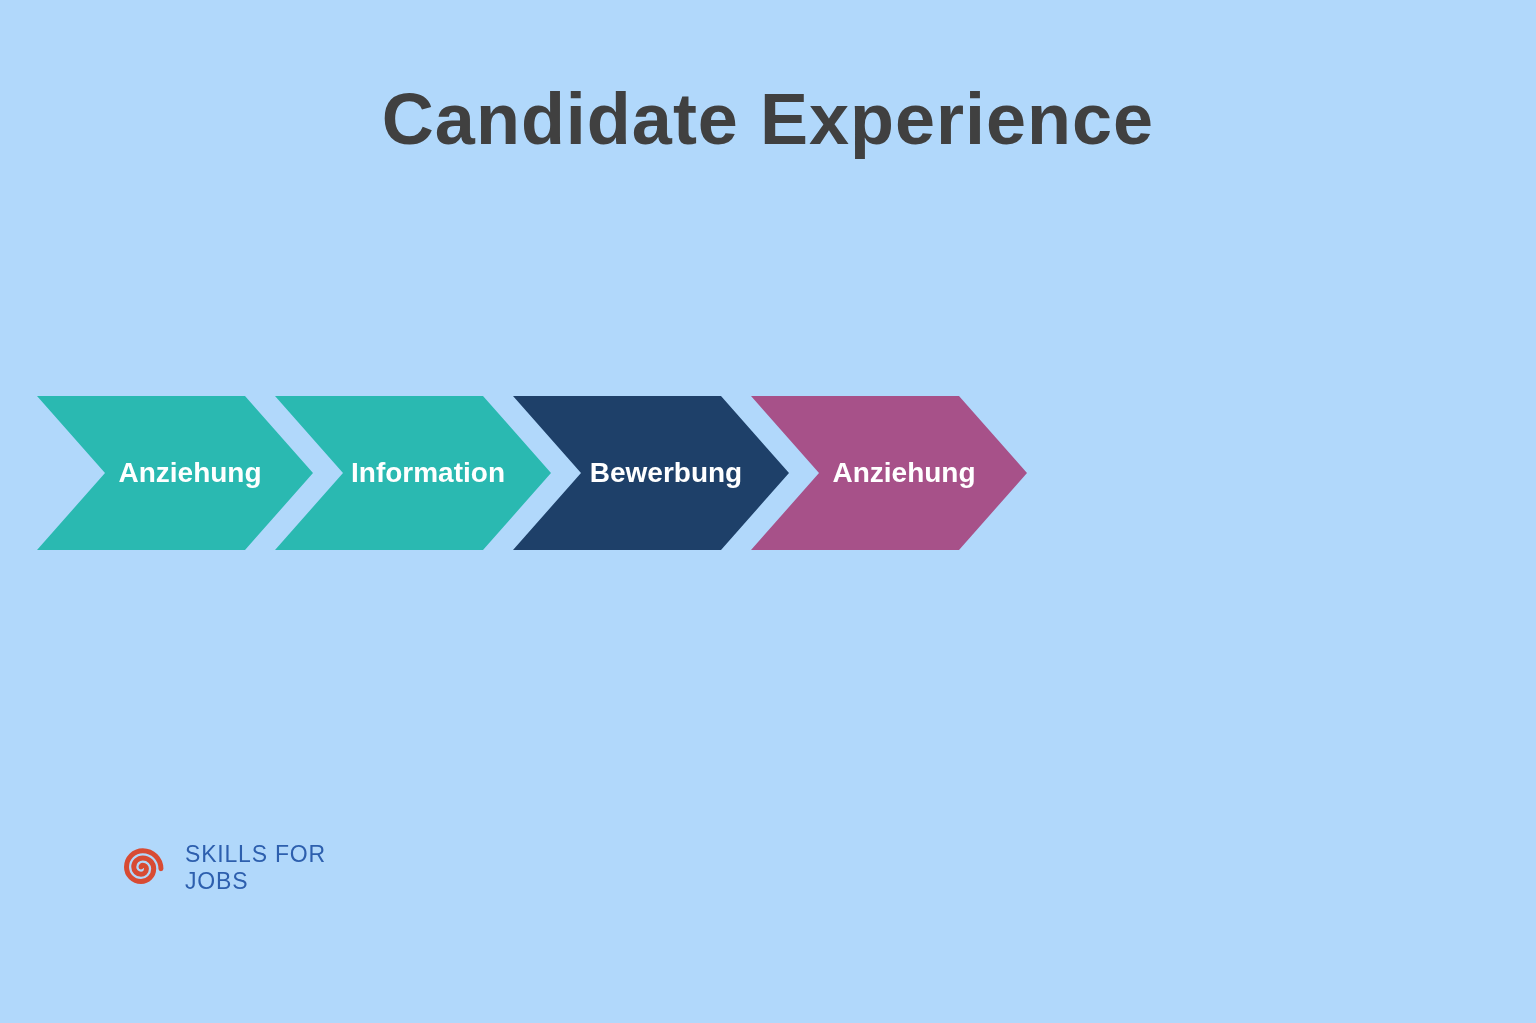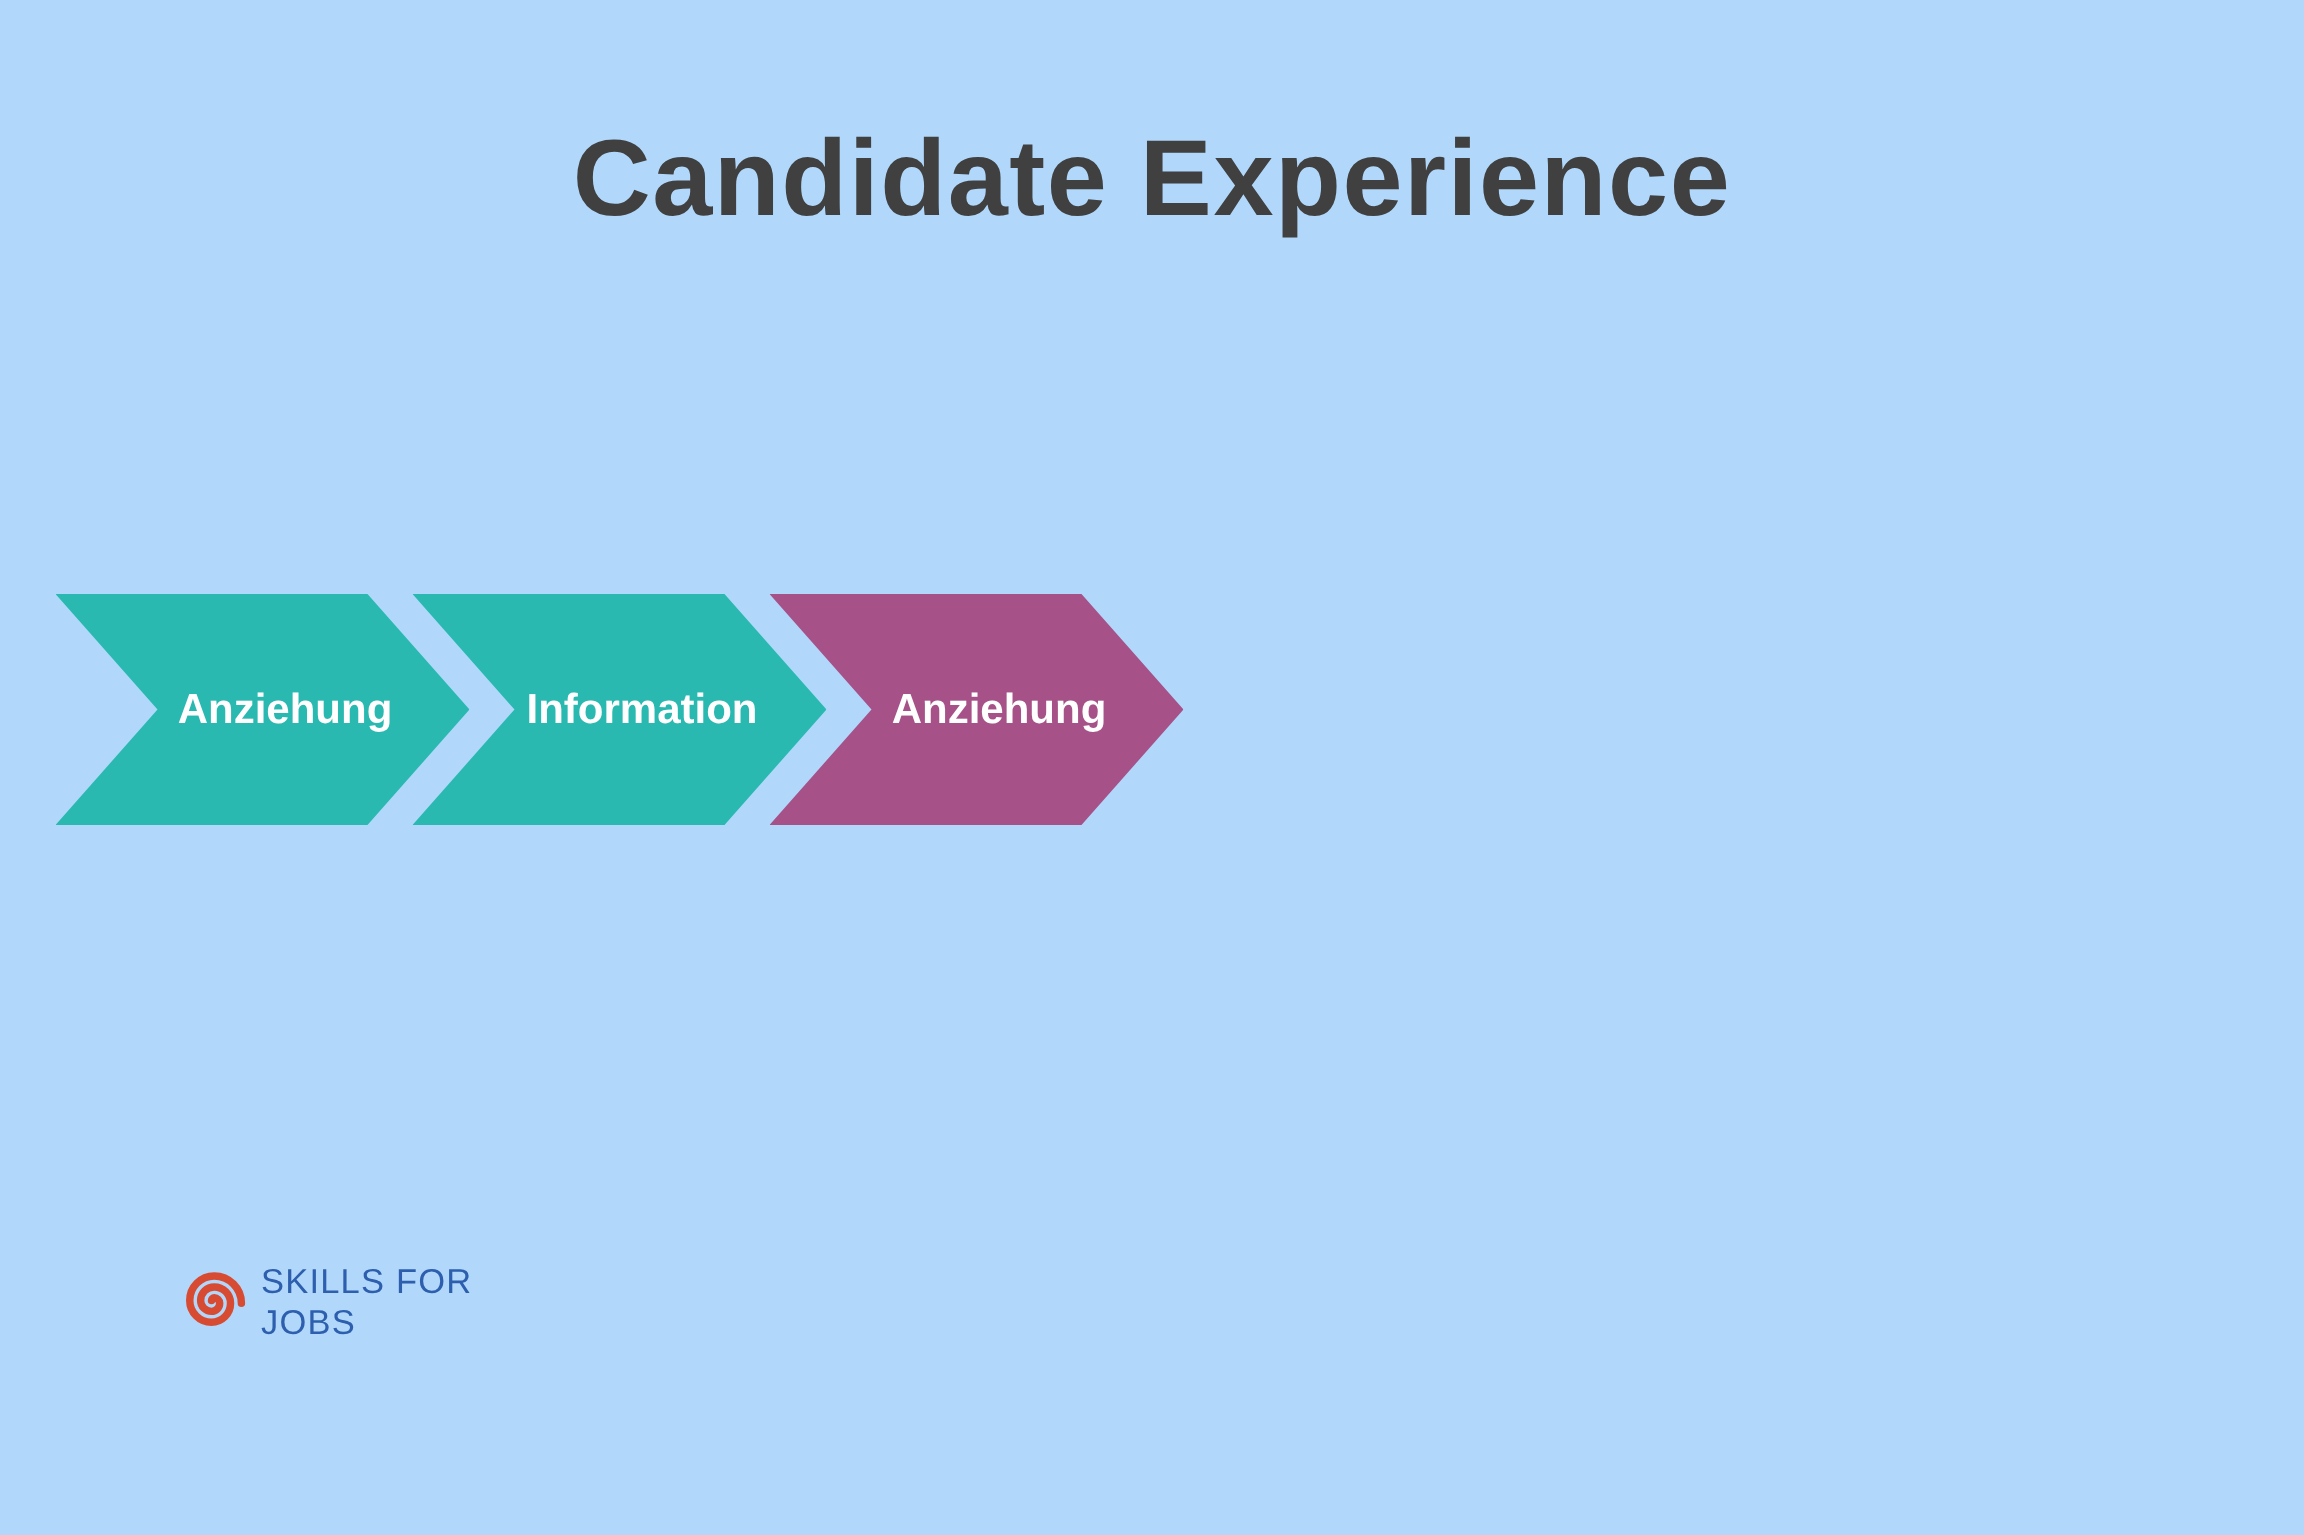--- a/index.html
+++ b/index.html
@@ -74,21 +74,21 @@
     color: #22446d;
     white-space: nowrap;
   }
   
   .logo {
     position: absolute;
     left: 112px;
     top: 838px;
     display: flex;
     align-items: flex-start;
-    gap: 4px;
+    gap: 15px;
   }
   .logo-text {
     margin-top: 3px;
     font-size: 23px;
     line-height: 27px;
     letter-spacing: 0.8px;
     color: #2d5fae;
     font-weight: 400;
   }
 </style>
@@ -98,20 +98,23 @@
 <div class="canvas" style="background: rgb(177, 216, 251);">
 
   <h1 class="title" style="color: #404040;">Candidate Experience</h1>
 
   <div class="stage-row">
       <div class="chevron" style="background: rgb(42, 185, 177);">
         <span>Anziehung</span>
       </div>
       <div class="chevron" style="background: rgb(42, 185, 177);">
         <span>Information</span>
+      </div>
+      <div class="chevron" style="background: rgb(30, 64, 105);">
+        <span>Bewerbung</span>
       </div>
       <div class="chevron" style="background: rgb(167, 81, 137);">
         <span>Anziehung</span>
       </div>
     </div>
 
   <div class="phase-row">
     </div>
 
   <div class="logo">

